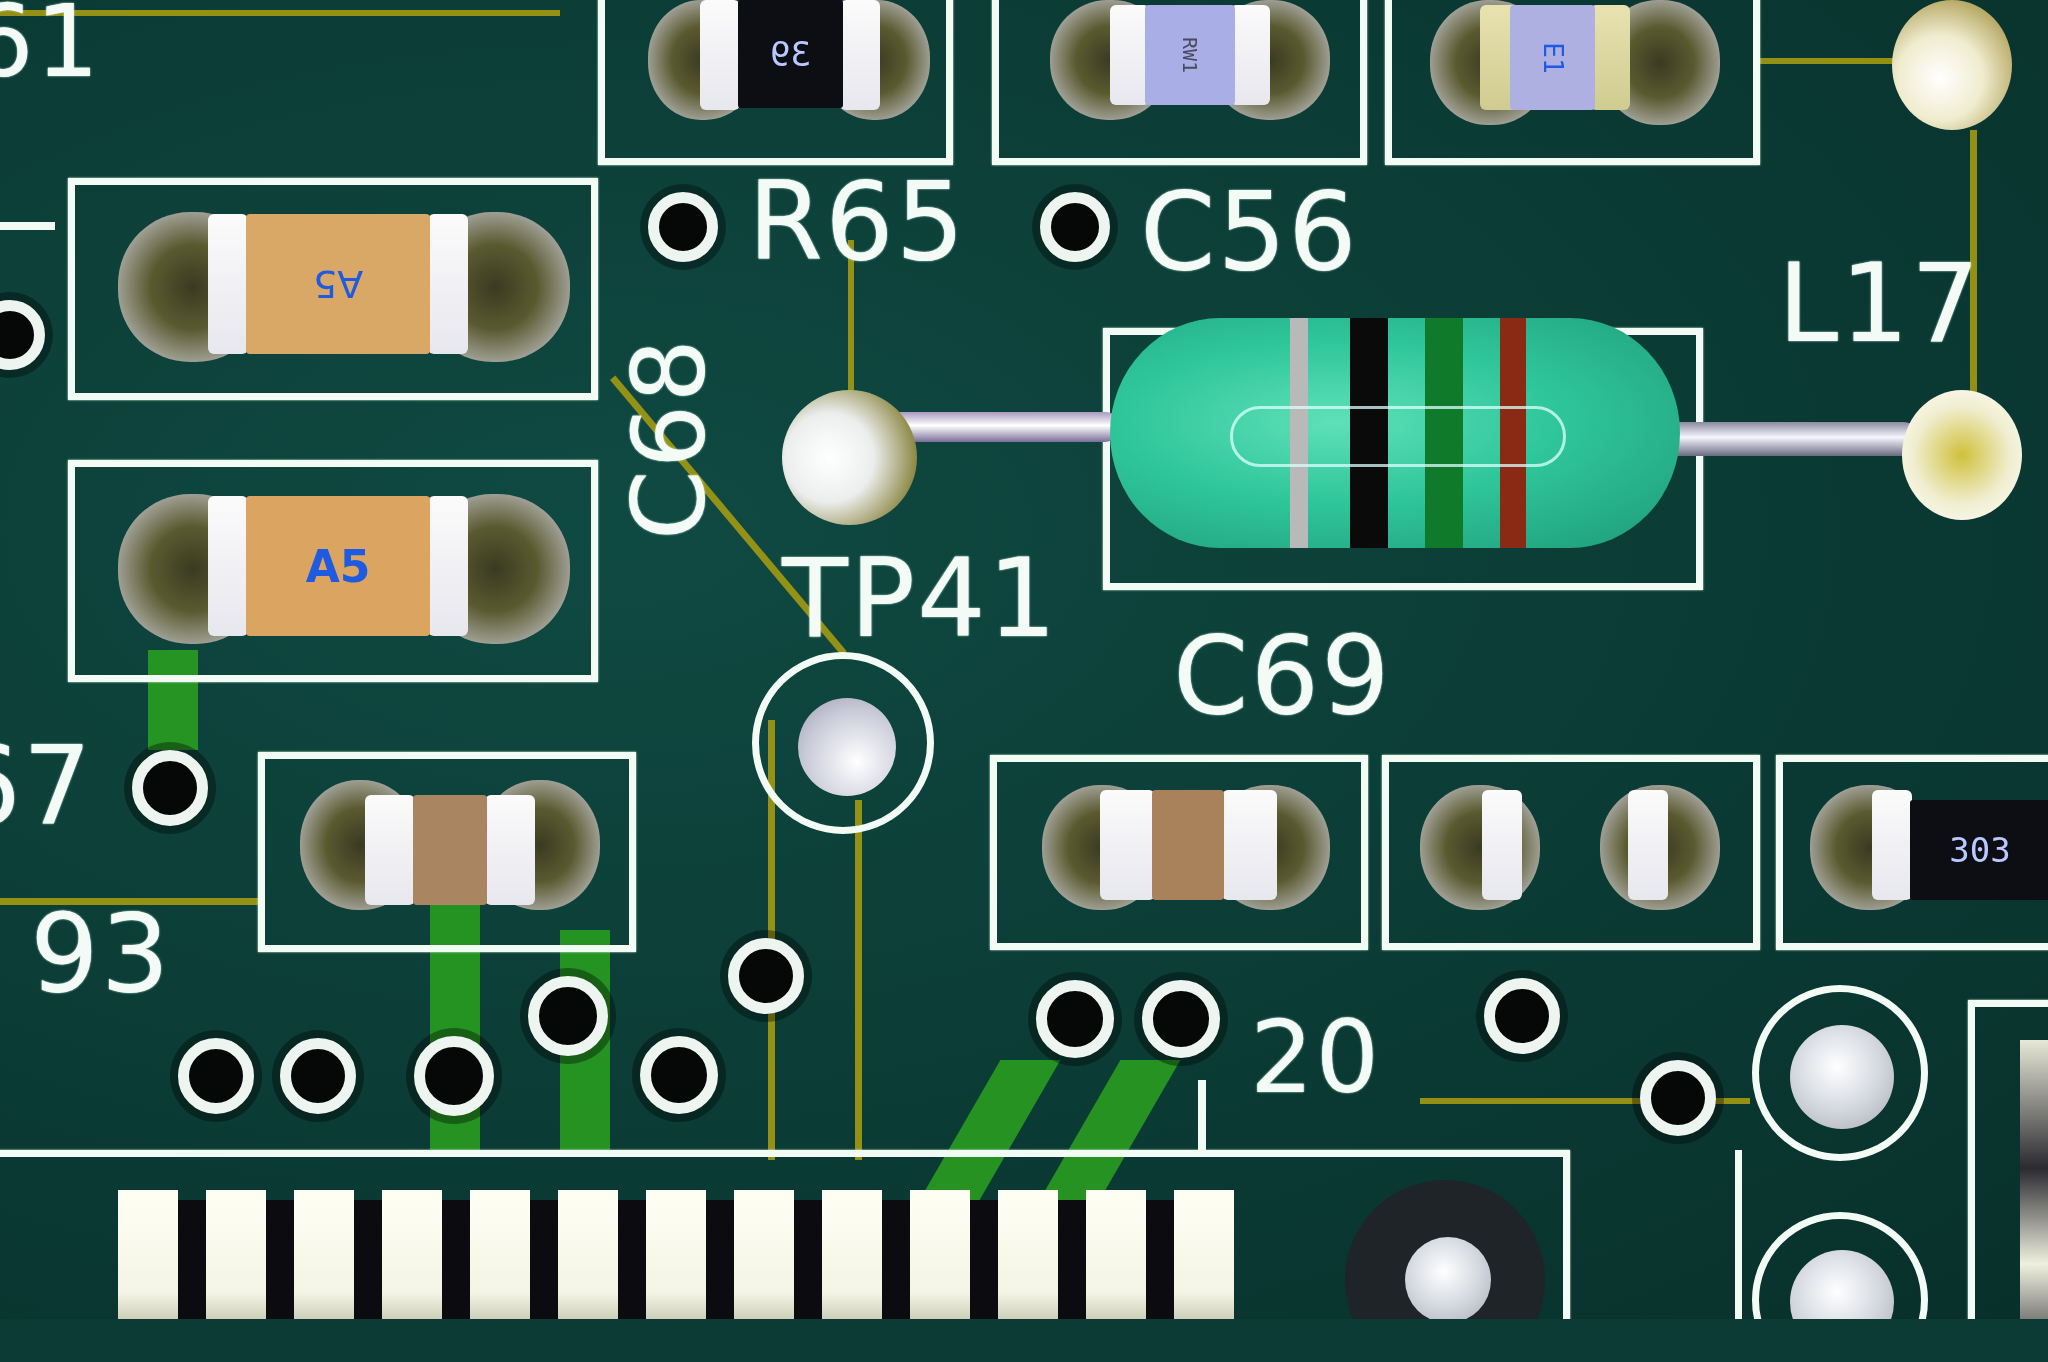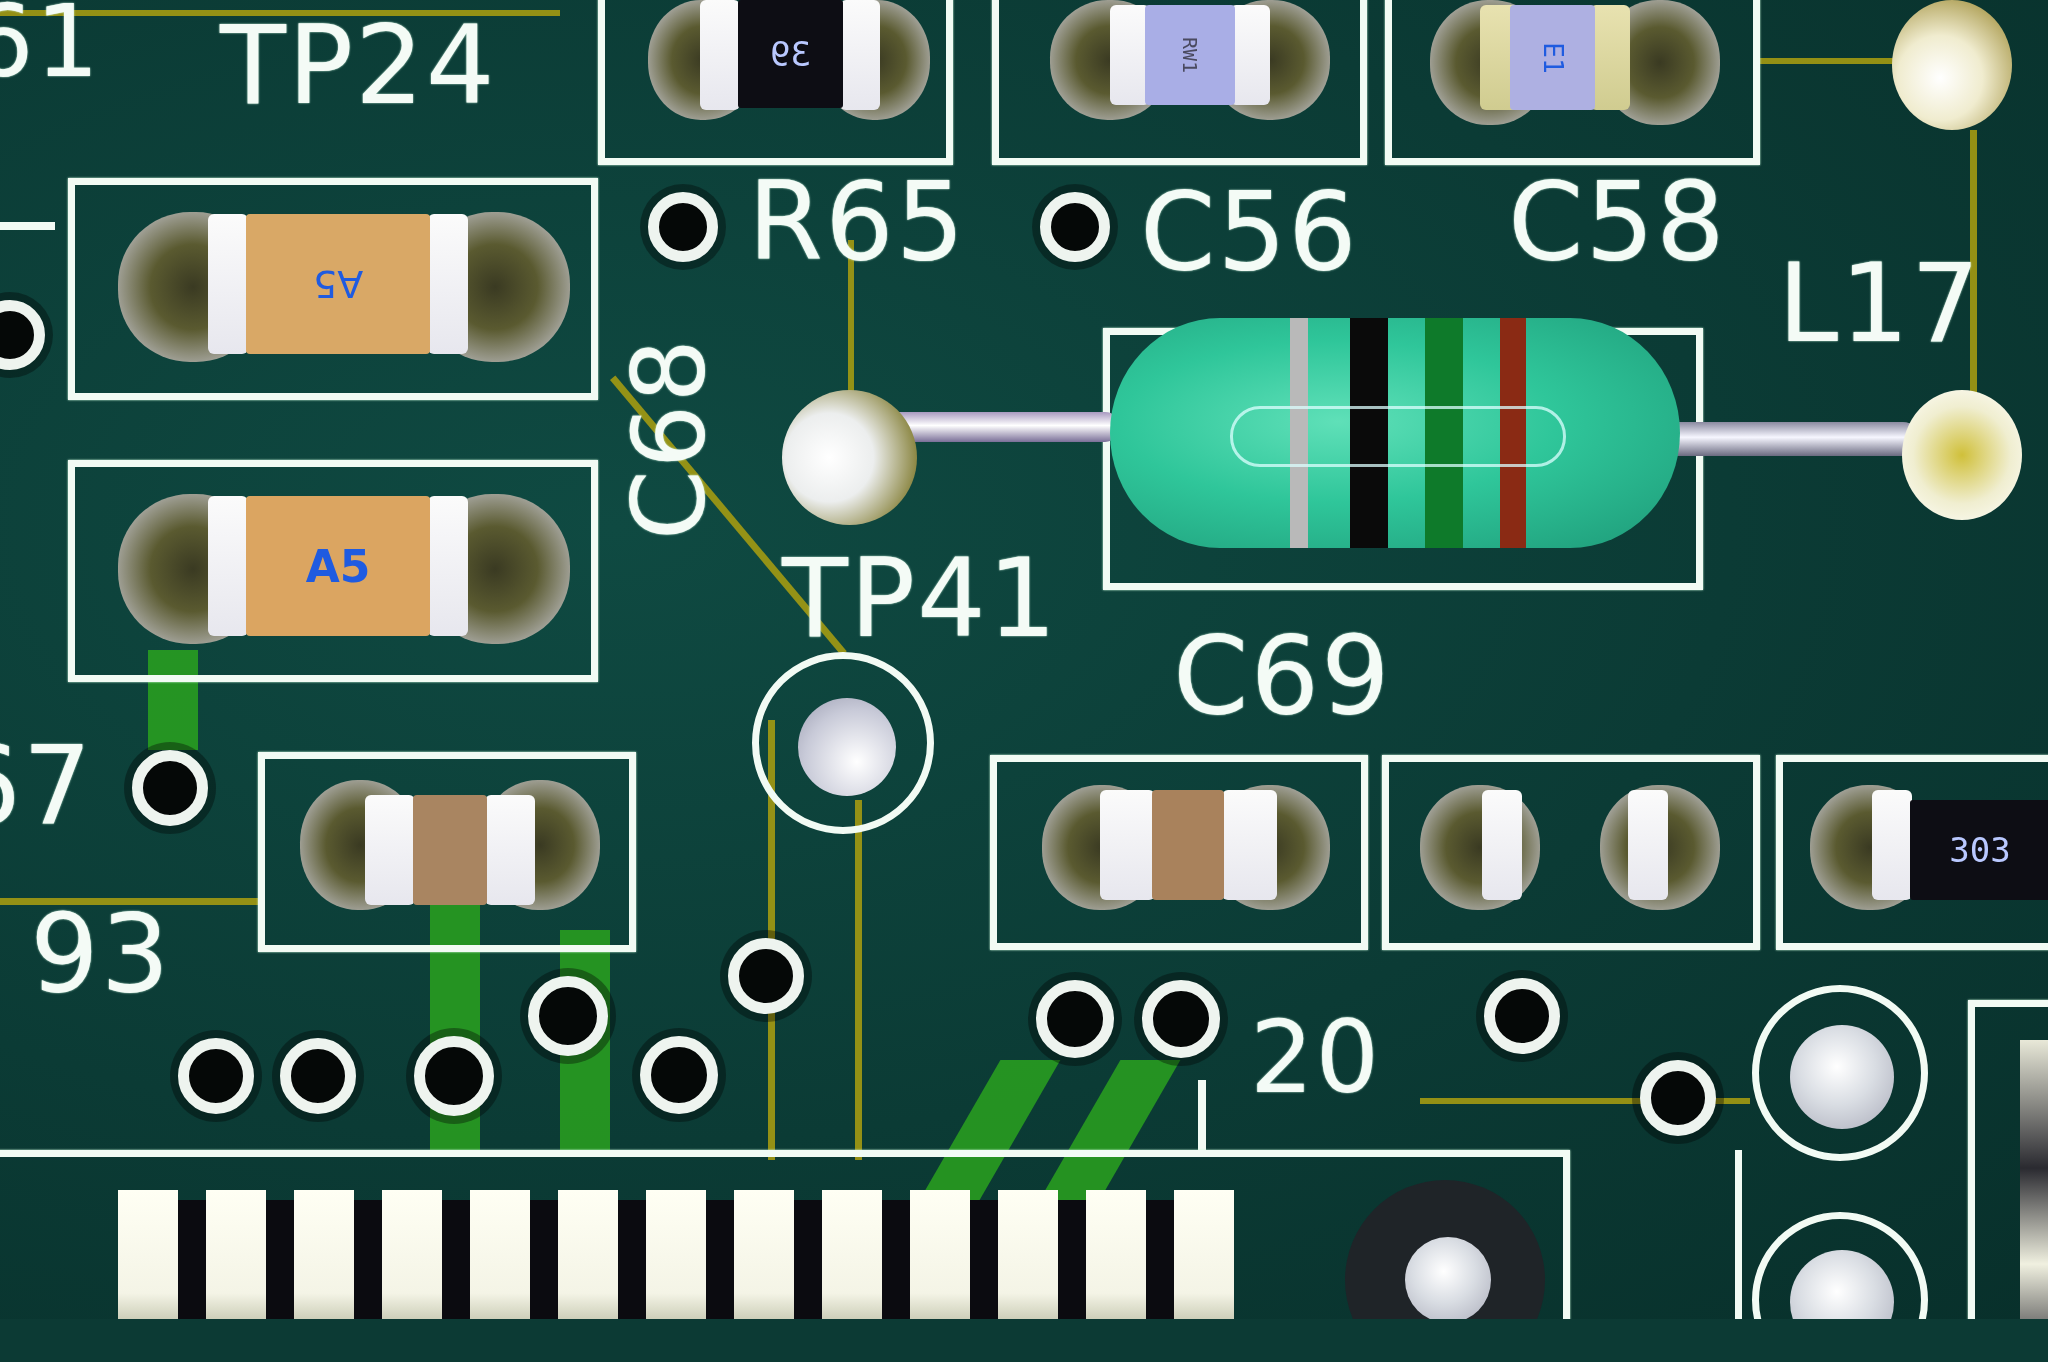--- a/index.html
+++ b/index.html
@@ -43,24 +43,22 @@
   <div class="trace" style="left:1970px;top:130px;width:7px;height:270px;"></div>
   <div class="trace" style="left:0;top:898px;width:260px;height:7px;"></div>
 
   <div class="pour" style="left:148px;top:650px;width:50px;height:100px;"></div>
   <div class="pour" style="left:430px;top:905px;width:50px;height:250px;"></div>
   <div class="pour" style="left:560px;top:930px;width:50px;height:225px;"></div>
   <div class="pour" style="left:960px;top:1060px;width:60px;height:140px;transform:skewX(-30deg);"></div>
   <div class="pour" style="left:1080px;top:1060px;width:60px;height:140px;transform:skewX(-30deg);"></div>
 
   <div class="silk" style="left:-30px;top:-8px;font-size:100px;">61</div>
-  <div class="silk" style="left:220px;top:12px;font-size:108px;">TP24</div>
   <div class="silk" style="left:748px;top:168px;font-size:108px;">R65</div>
   <div class="silk" style="left:1140px;top:178px;font-size:108px;">C56</div>
-  <div class="silk" style="left:1508px;top:168px;font-size:108px;">C58</div>
   <div class="silk" style="left:1778px;top:250px;font-size:108px;">L17</div>
   <div class="silk" style="left:620px;top:540px;font-size:100px;transform:rotate(-90deg);transform-origin:top left;">C68</div>
   <div class="silk" style="left:782px;top:545px;font-size:108px;">TP41</div>
   <div class="silk" style="left:1162px;top:622px;font-size:108px;margin-left:11px;">C69</div>
   <div class="silk" style="left:-48px;top:732px;font-size:108px;">67</div>
   <div class="silk" style="left:30px;top:900px;font-size:108px;">93</div>
   <div class="silk" style="left:1250px;top:1008px;font-size:100px;">20</div>
   <div class="abs" style="left:1198px;top:1080px;width:8px;height:70px;background:#f2fbf4;"></div>
   <div class="abs" style="left:0;top:222px;width:55px;height:8px;background:#f2fbf4;"></div>
 

